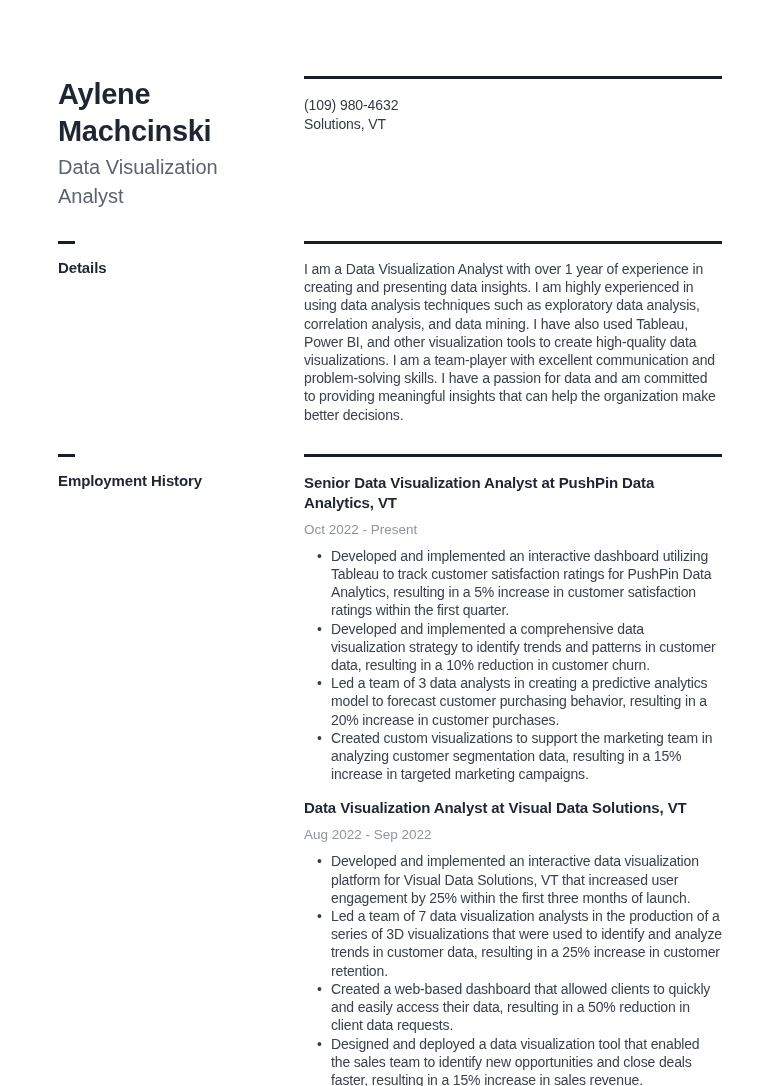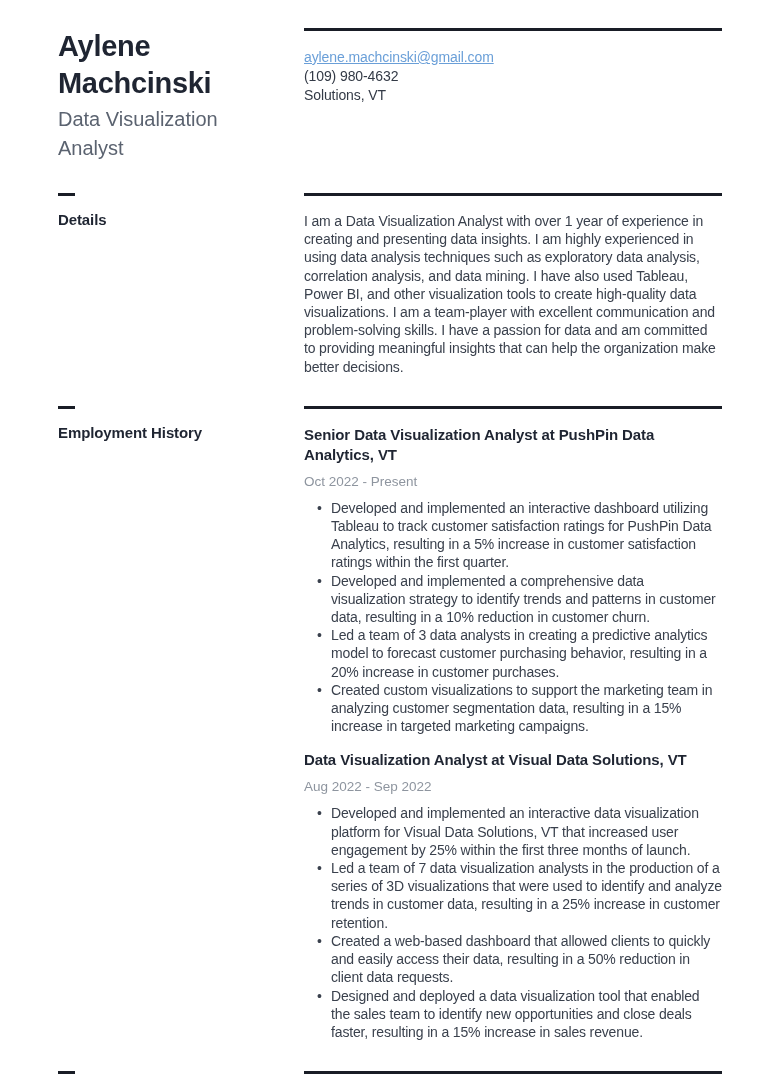--- a/index.html
+++ b/index.html
@@ -6,21 +6,21 @@
   html,body { background:#ffffff; }
   body {
     font-family:"Liberation Sans", sans-serif;
     -webkit-font-smoothing:antialiased;
   }
   .page {
     width:768px;
     height:1086px;
     margin:0 auto;
     background:#ffffff;
-    padding:28px 46px 0 58px;
+    padding:76px 46px 0 58px;
     overflow:hidden;
   }
   .section { display:flex; align-items:flex-start; }
   .section + .section { margin-top:30px; }
   .col-left { flex:0 0 246px; width:246px; padding-right:36px; }
   .col-right { flex:1 1 auto; min-width:0; }
 
   .rule { border-top:3px solid #191d26; width:100%; }
   .dash { width:17px; border-top:3px solid #191d26; }
 
@@ -120,21 +120,20 @@
 <div class="page">
 
   <div class="section">
     <div class="col-left">
       <h1 class="name">Aylene Machcinski</h1>
       <div class="candidate-title">Data Visualization Analyst</div>
     </div>
     <div class="col-right">
       <div class="rule"></div>
       <div class="details-block">
-        <div><a class="email-link" href="#">aylene.machcinski@gmail.com</a></div>
         <div class="contact-line">(109) 980-4632</div>
         <div class="contact-line">Solutions, VT</div>
       </div>
     </div>
   </div>
 
   <div class="section">
     <div class="col-left">
       <div class="dash"></div>
       <h2 class="section-heading">Details</h2>

